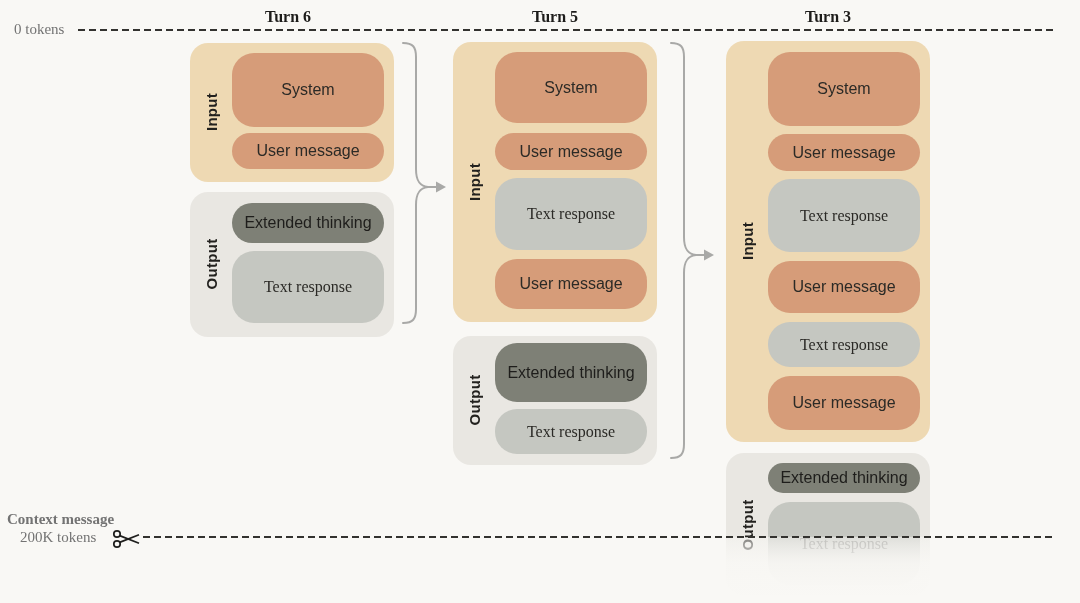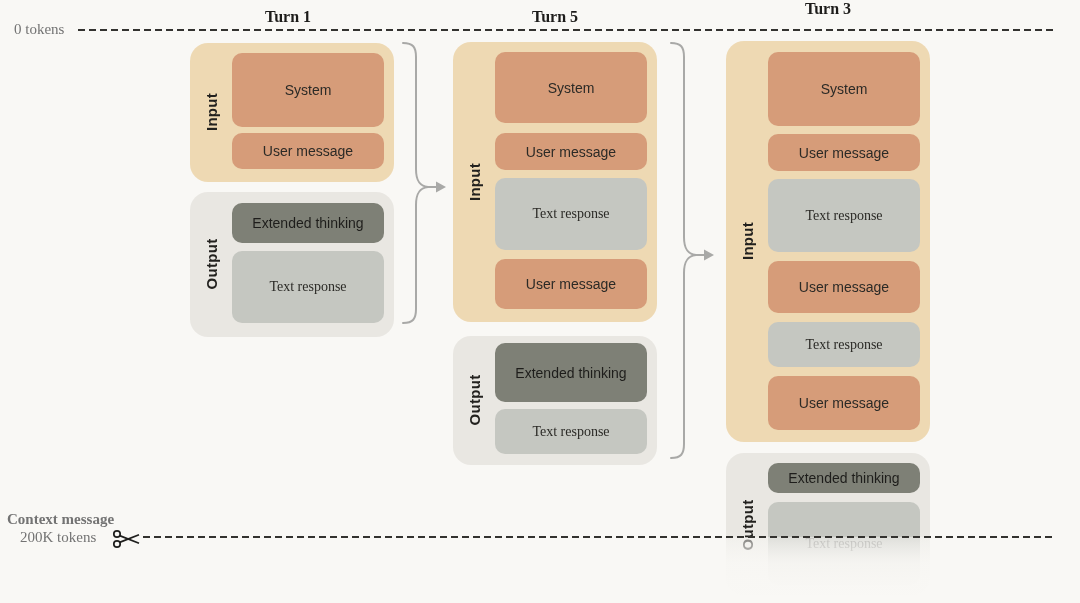--- a/index.html
+++ b/index.html
@@ -61,25 +61,25 @@
     font-weight: 700;
     font-size: 15px;
     letter-spacing: 0.3px;
     color: #22211e;
     white-space: nowrap;
     z-index: 2;
   }
 
   .block {
     position: absolute;
-    border-radius: 10px;
+    border-radius: 22px;
     display: flex;
     align-items: center;
     justify-content: center;
-    font-size: 14px;
+    font-size: 16px;
     color: #2b2a26;
     white-space: nowrap;
     z-index: 2;
   }
   .block.prompt   { background: #d69c79; }
   .block.response { background: #c5c7c1; font-family: Liberation Serif, serif; }
   .block.thinking { background: #7e8076; color: #1e1d1b; }
   .block.faded {
     background: linear-gradient(180deg, #c5c7c1 0%, #c5c7c1 38%, #dbdbd6 68%, #eceae6 100%);
     color: #8f8f8b;
@@ -108,23 +108,23 @@
   }
 </style>
 </head>
 <body>
 
 <div class="canvas">
 
   <div class="marker-label" style="left:14px; top:21px;">0 tokens</div>
   <div class="dashed-line" style="left:78px; top:29px; width:975px;"></div>
 
-  <div class="turn-title" style="left:288px; top:8px;">Turn 1</div>
+  <div class="turn-title" style="left:288px; top:8px;">Turn 6</div>
   <div class="turn-title" style="left:555px; top:8px;">Turn 5</div>
-  <div class="turn-title" style="left:828px; top:0;">Turn 3</div>
+  <div class="turn-title" style="left:828px; top:8px;">Turn 3</div>
 
   <div class="group input" style="left:190px; top:43px; width:204px; height:139px;"></div>
   <div class="vlabel" style="left:211px; top:112px;">Input</div>
   <div class="block prompt" style="left:232px; top:53px; width:152px; height:74px;">System</div>
   <div class="block prompt" style="left:232px; top:133px; width:152px; height:36px;">User message</div>
 
   <div class="group output" style="left:190px; top:192px; width:204px; height:145px;"></div>
   <div class="vlabel" style="left:211px; top:264px;">Output</div>
   <div class="block thinking" style="left:232px; top:203px; width:152px; height:40px;">Extended thinking</div>
   <div class="block response" style="left:232px; top:251px; width:152px; height:72px;">Text response</div>

